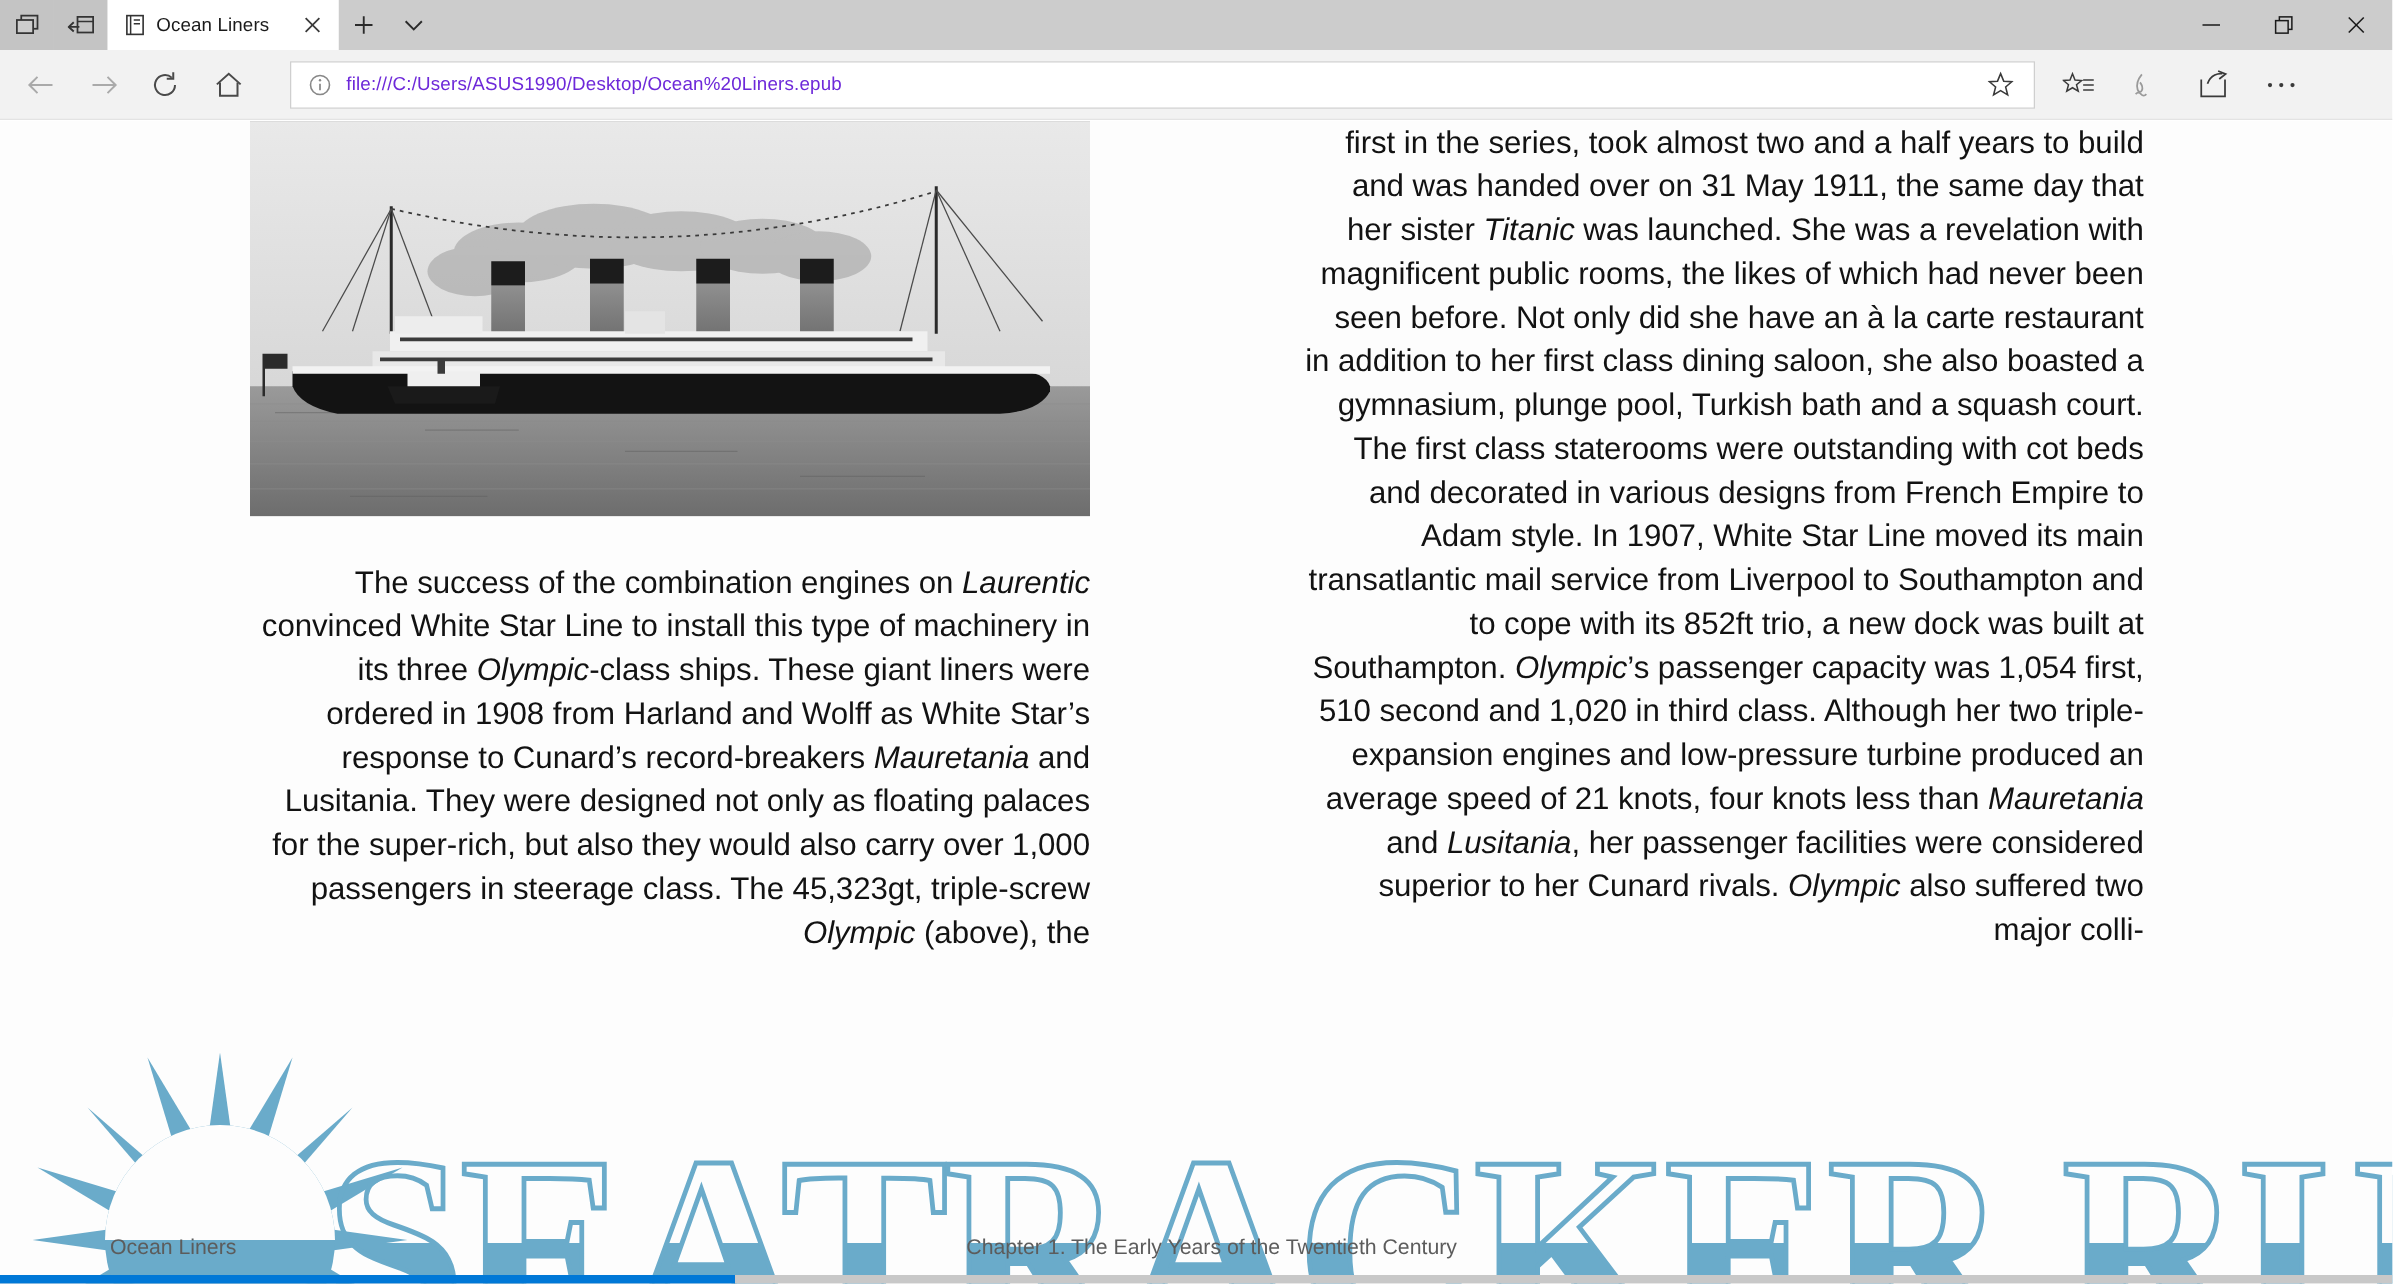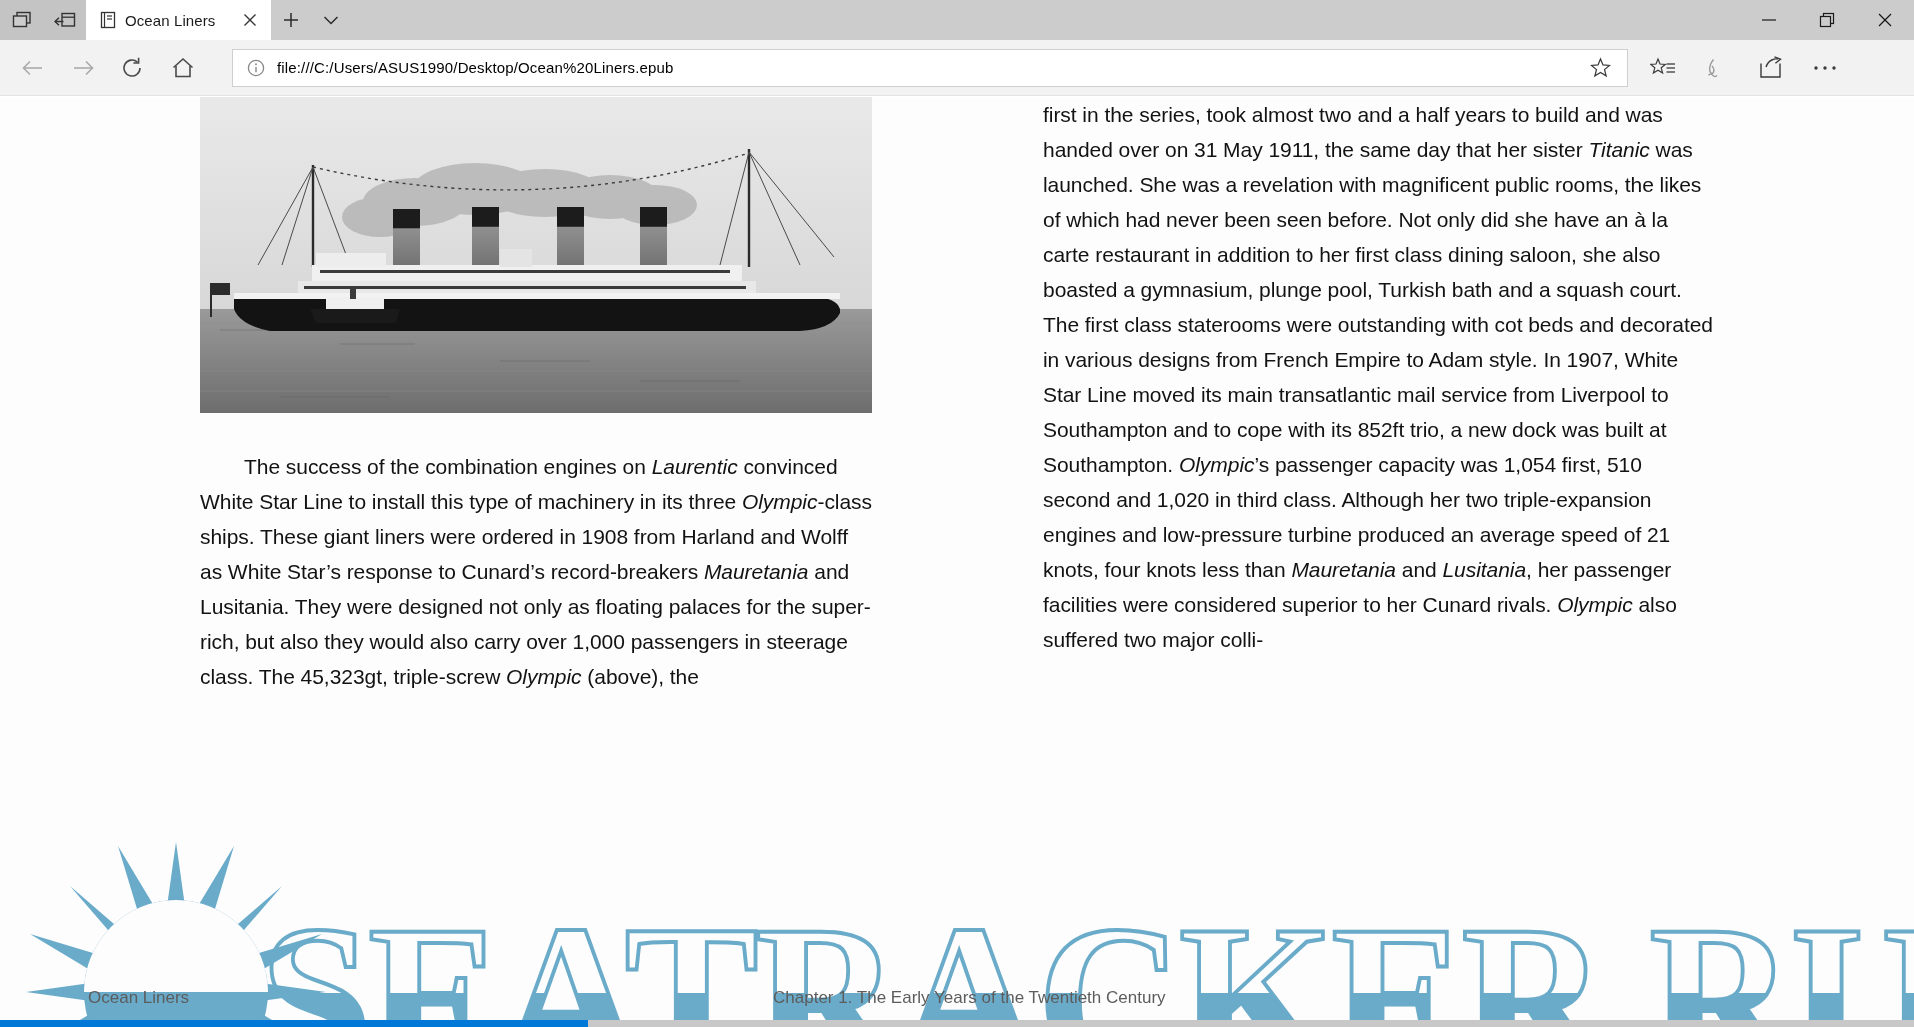--- a/index.html
+++ b/index.html
@@ -70,21 +70,21 @@
     margin: 0 8px 0 22px;
     background: #ffffff;
     border: 1px solid #cfcfcf;
     display:flex; align-items:center;
     padding: 0 10px;
     max-width: 1396px;
   }
   .addr-info { width: 26px; display:flex; align-items:center; justify-content:center; }
   .addr-text {
     flex:1 1 auto;
-    font-size: 15px; color: #000000;
+    font-size: 15px; color: #6d28d9;
     white-space: nowrap; overflow:hidden;
     padding-left: 8px;
     letter-spacing: .15px;
   }
   .addr-star { width: 34px; display:flex; align-items:center; justify-content:center; }
   .tool-ico {
     width: 54px; height: 44px;
     display:flex; align-items:center; justify-content:center;
   }
 
@@ -95,24 +95,24 @@
     background: #fdfdfd;
     overflow: hidden;
   }
   .content {
     position:absolute;
     top: 0; left: 0; width: 1914px; height: 880px;
   }
   .col {
     position: absolute;
     width: 672px;
-    font-size: 21px;
+    font-size: 25px;
     line-height: 35px;
     color: #121212;
-    text-align: left;
+    text-align: right;
     letter-spacing: -0.05px;
   }
   .col-left  { left: 183px; top: 0; margin-left: 17px; }
   .col-right { left: 1043px; top: 0; }
 
   .figure {
     width: 672px; height: 316px;
     margin-bottom: 36px;
     background: #b8b8b8;
     position: relative;

